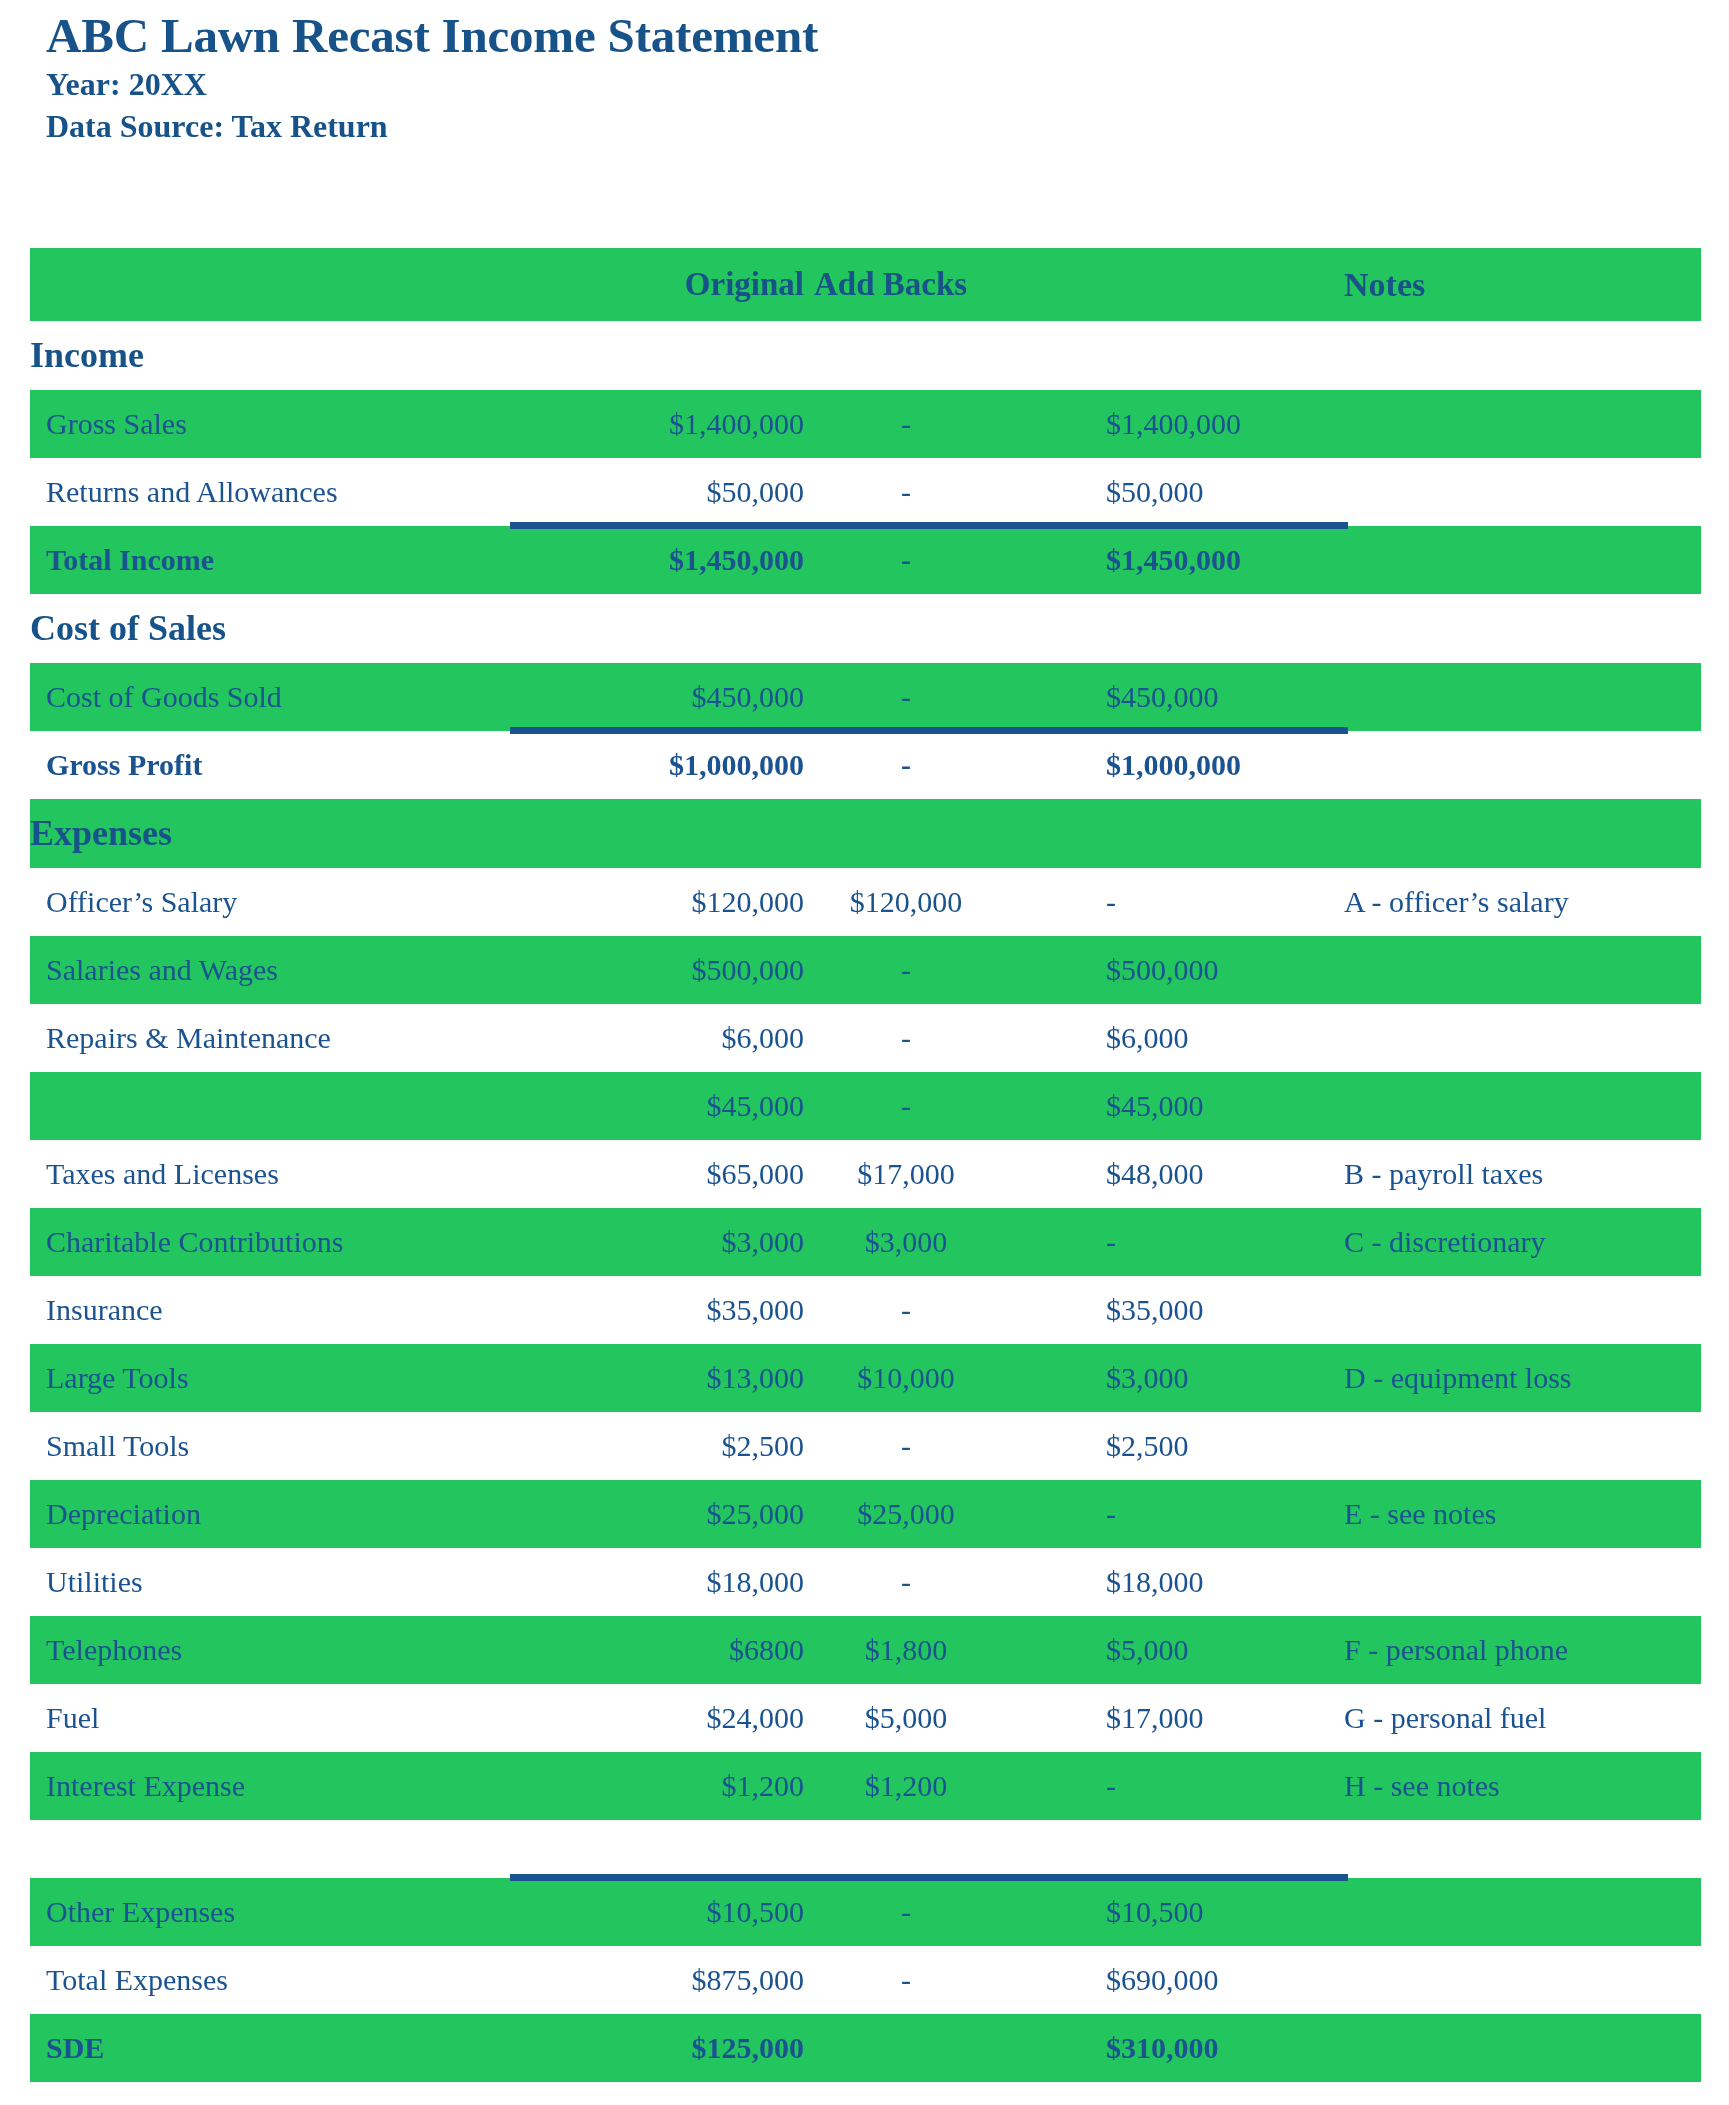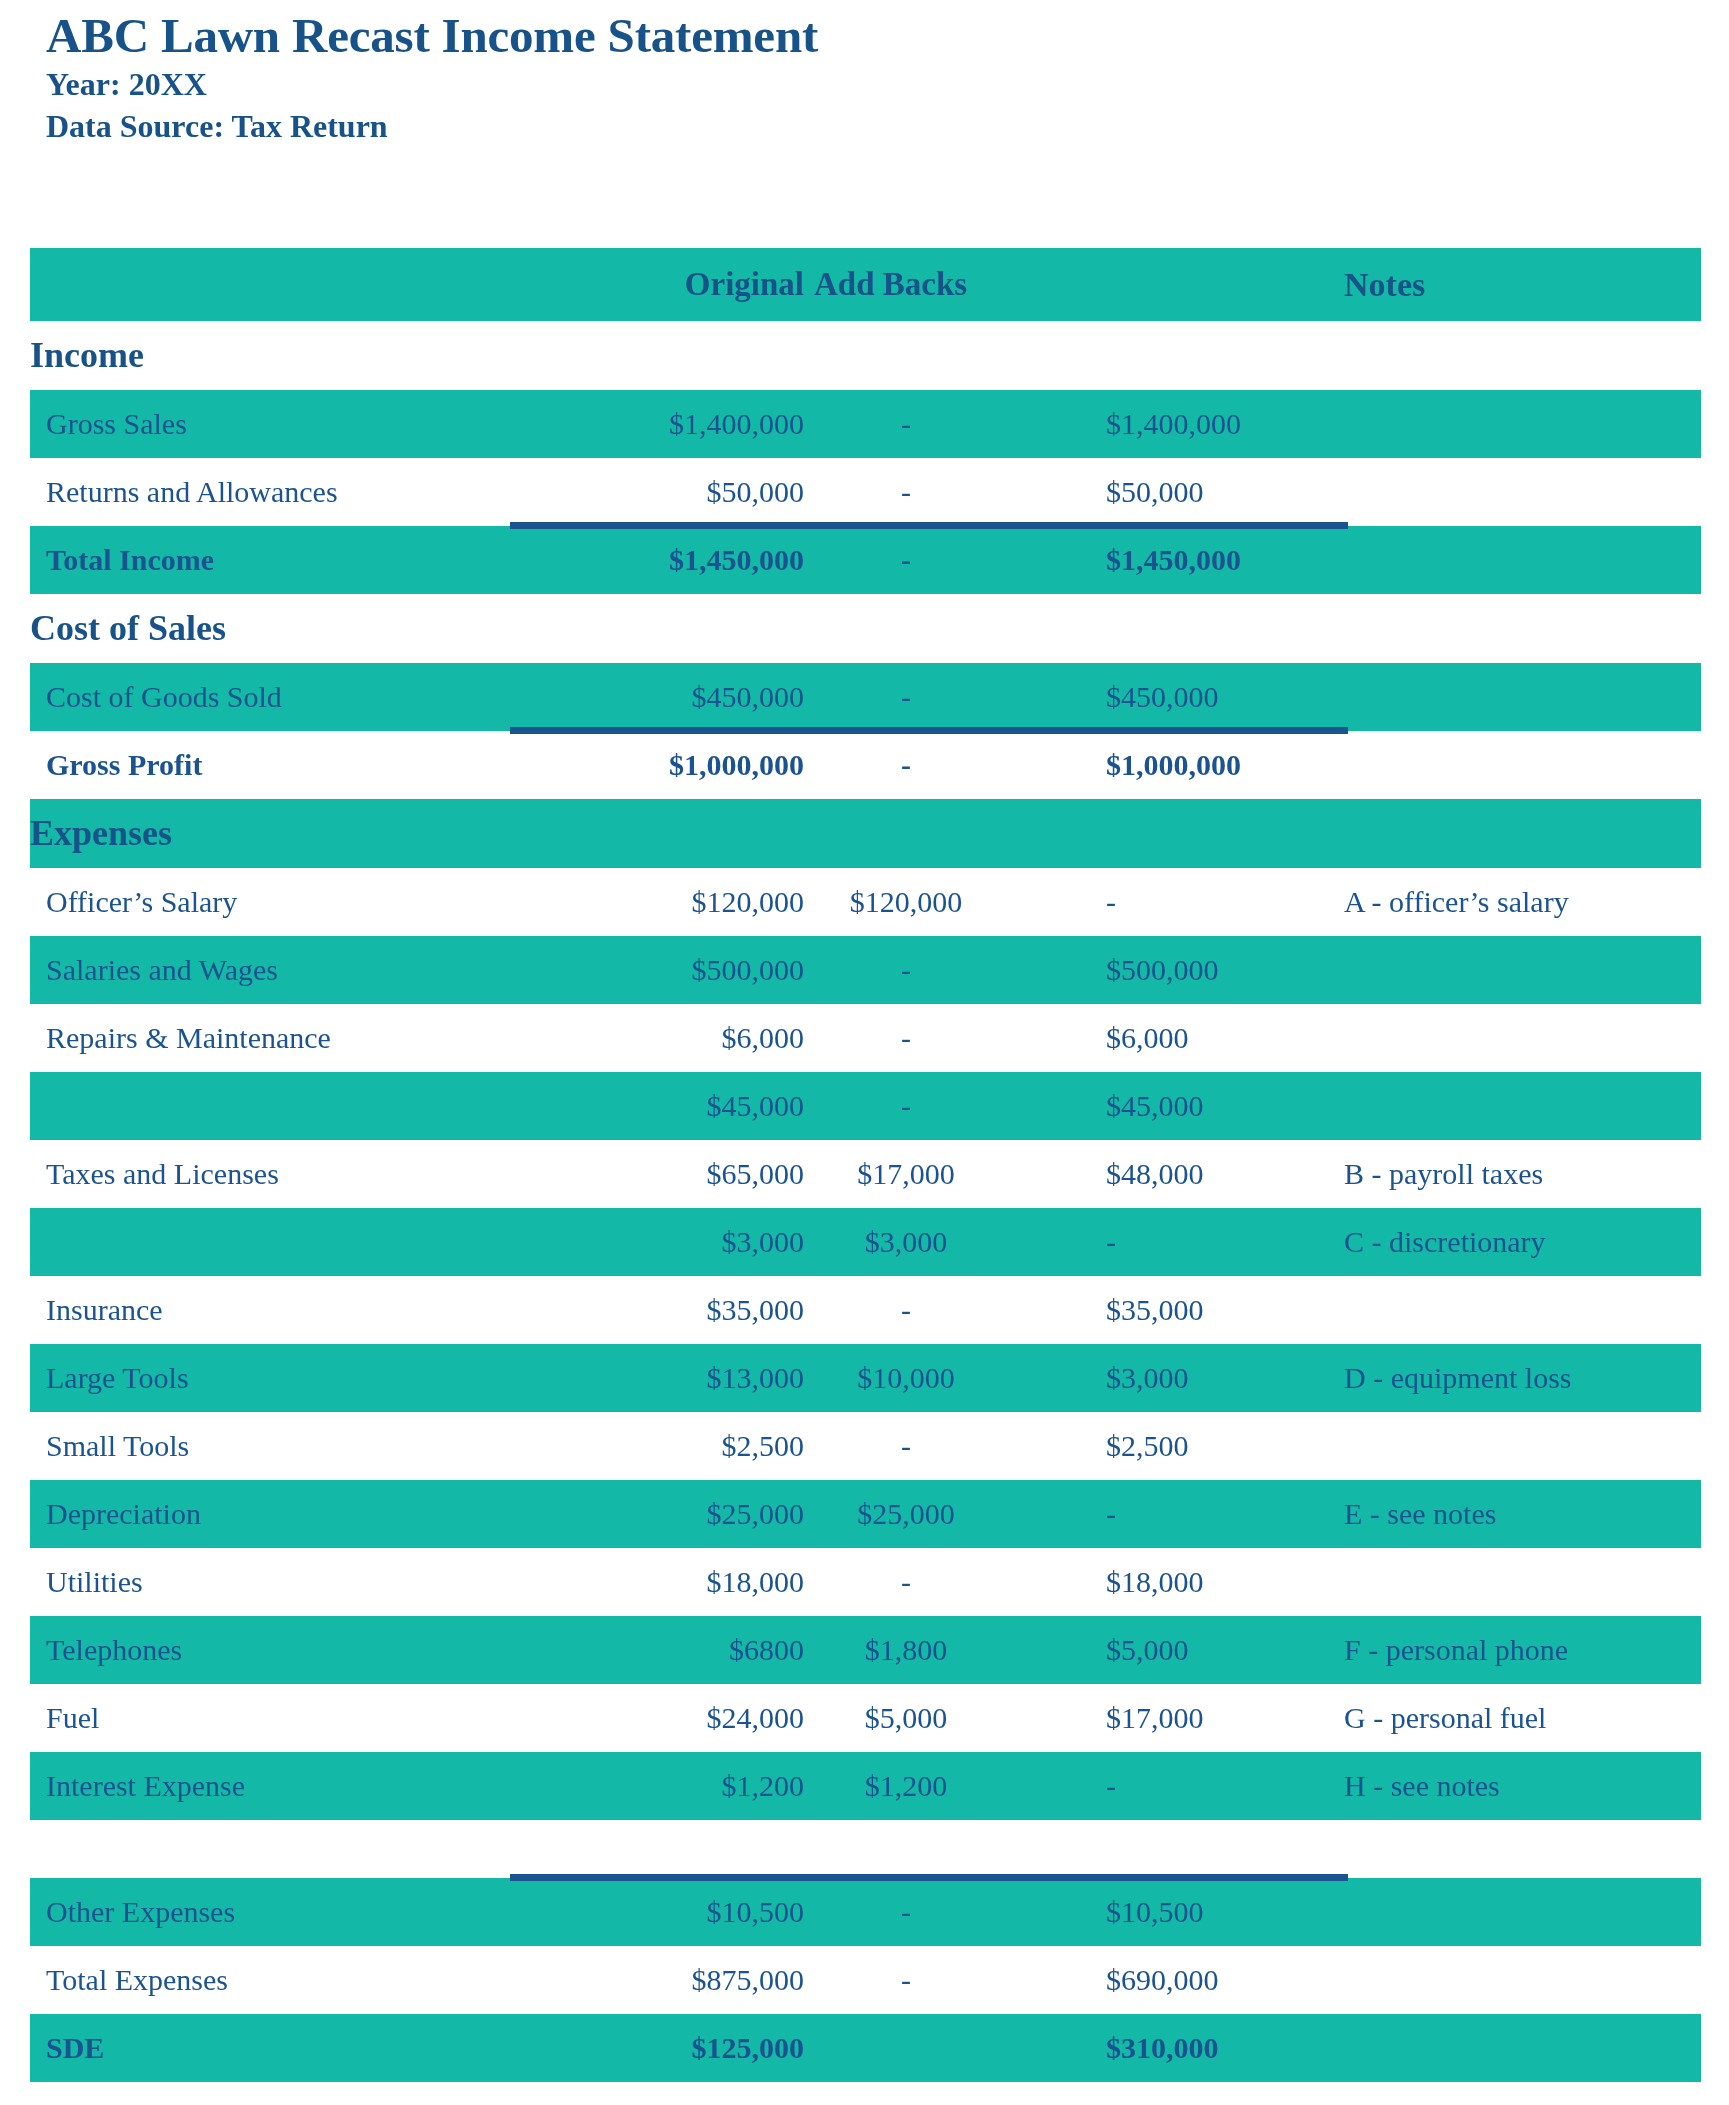--- a/index.html
+++ b/index.html
@@ -54,21 +54,21 @@
     left: 30px;
     top: 248px;
     width: 1671px;
   }
 
   .row {
     position: relative;
     height: 68px;
     box-sizing: border-box;
   }
-  .row.shaded { background: #14b8a6; padding-left: 32px; }
+  .row.shaded { background: #22c55e; padding-left: 32px; }
   .row.plain  { background: #ffffff; }
 
   .row.header-row { height: 73px; }
   .row.section-row { height: 69px; text-align: center; }
   .row.spacer-row { height: 58px; }
 
   
   .c-label {
     position: absolute;
     left: 0px;
@@ -287,20 +287,21 @@
 
     <div class="row plain">
       <div class="c-label">Taxes and Licenses</div>
       <div class="c-orig">$65,000</div>
       <div class="c-addbacks">$17,000</div>
       <div class="c-recast">$48,000</div>
       <div class="c-notes">B - payroll taxes</div>
     </div>
 
     <div class="row shaded">
+      <div class="c-label">Charitable Contributions</div>
       <div class="c-orig">$3,000</div>
       <div class="c-addbacks">$3,000</div>
       <div class="c-recast">-</div>
       <div class="c-notes">C - discretionary</div>
     </div>
 
     <div class="row plain">
       <div class="c-label">Insurance</div>
       <div class="c-orig">$35,000</div>
       <div class="c-addbacks">-</div>

